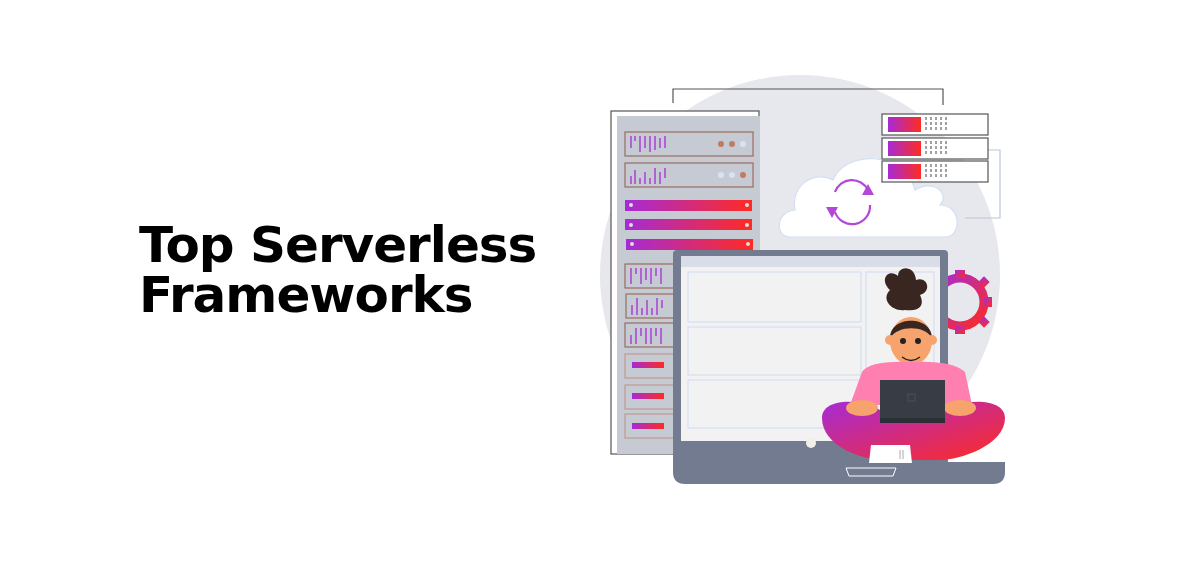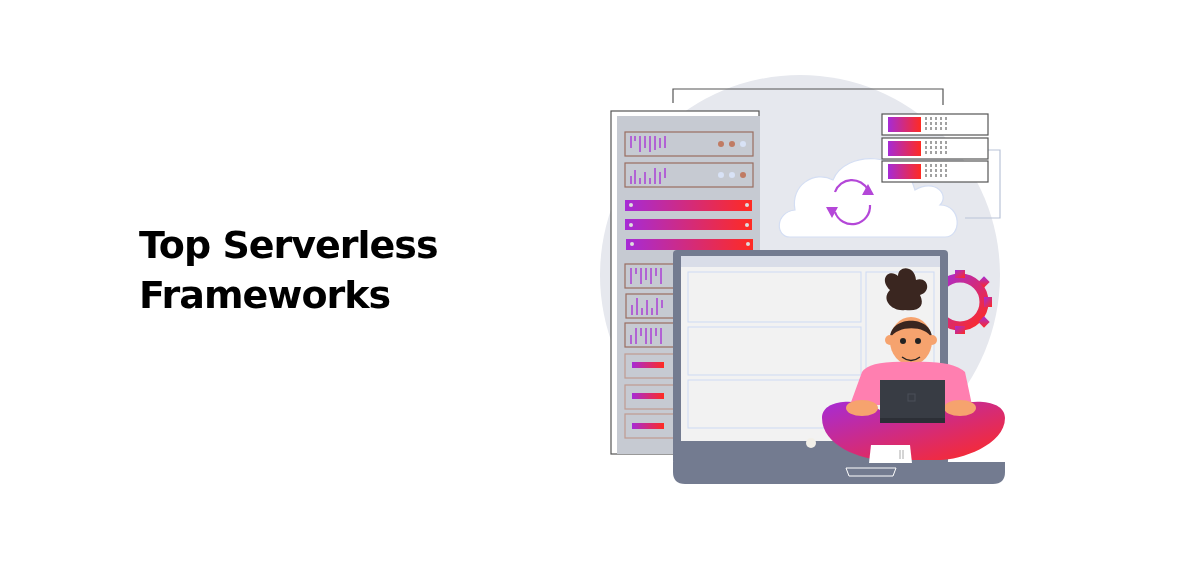--- a/index.html
+++ b/index.html
@@ -1,17 +1,17 @@
 <!DOCTYPE html>
 <html><head>
 <meta charset="utf-8">
 <style>
   html,body{margin:0;padding:0;background:#fff;}
   body{width:1200px;height:564px;position:relative;overflow:hidden;font-family:"Liberation Sans",sans-serif;}
-  .title{position:absolute;left:139px;top:220px;font-family:"DejaVu Sans",sans-serif;font-weight:bold;font-size:38px;line-height:50px;color:#000;letter-spacing:-1px;}
+  .title{position:absolute;left:139px;top:220px;font-family:"DejaVu Sans",sans-serif;font-weight:bold;font-size:50px;line-height:50px;color:#000;letter-spacing:-1px;}
   .title div{white-space:nowrap;}
   .illus{position:absolute;left:0;top:0;width:1200px;height:564px;}
 </style>
 </head>
 <body>
 
 <div class="title">
   <div>Top Serverless</div>
   <div>Frameworks</div>
 </div>

